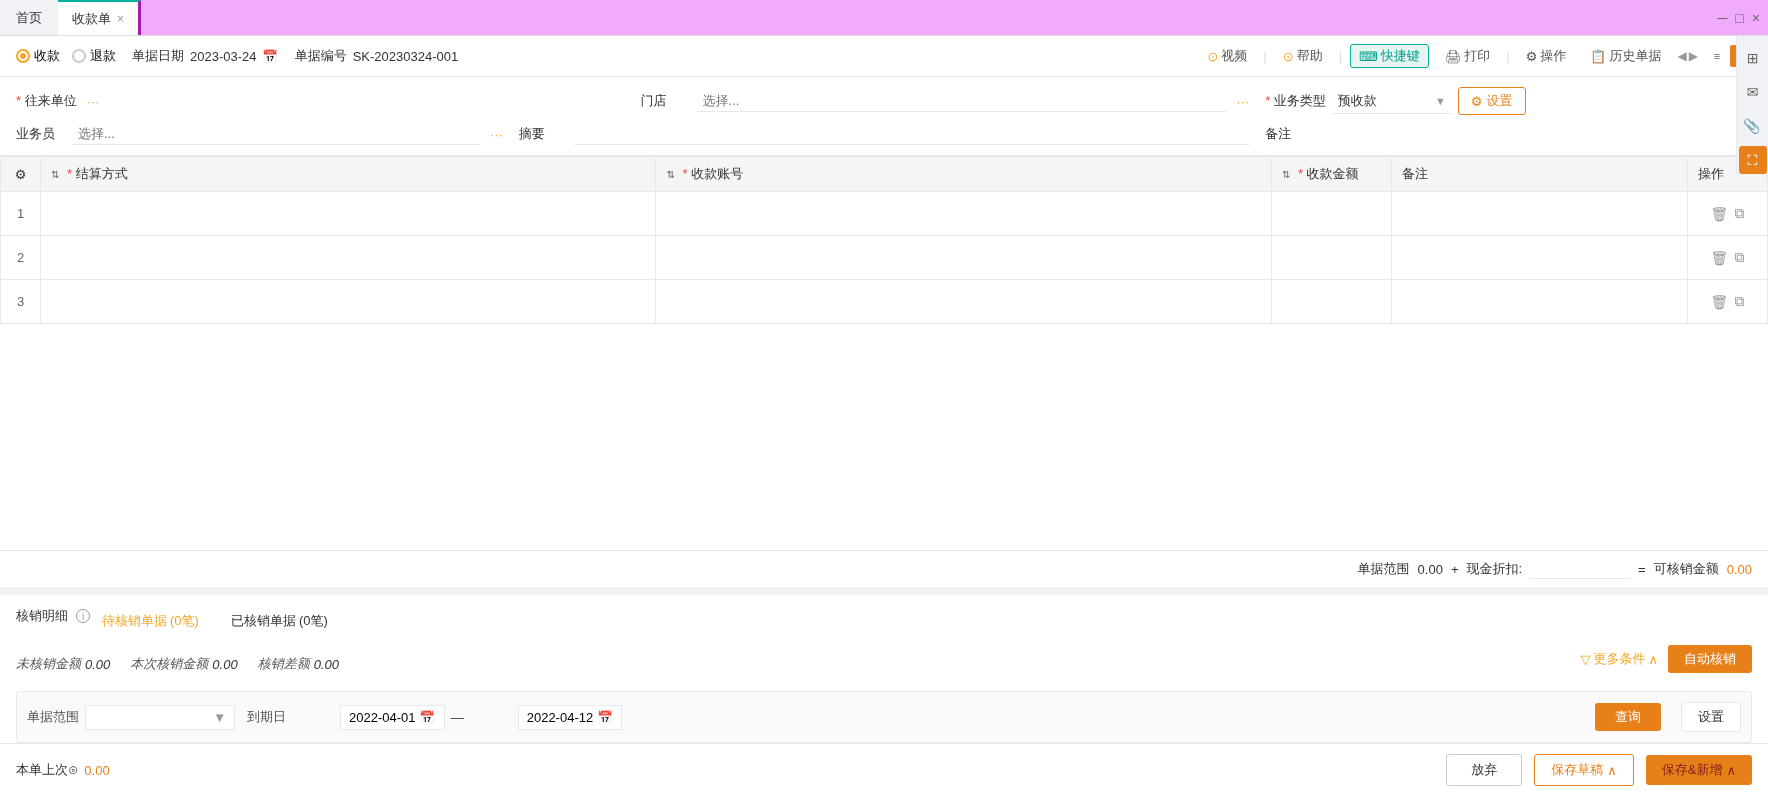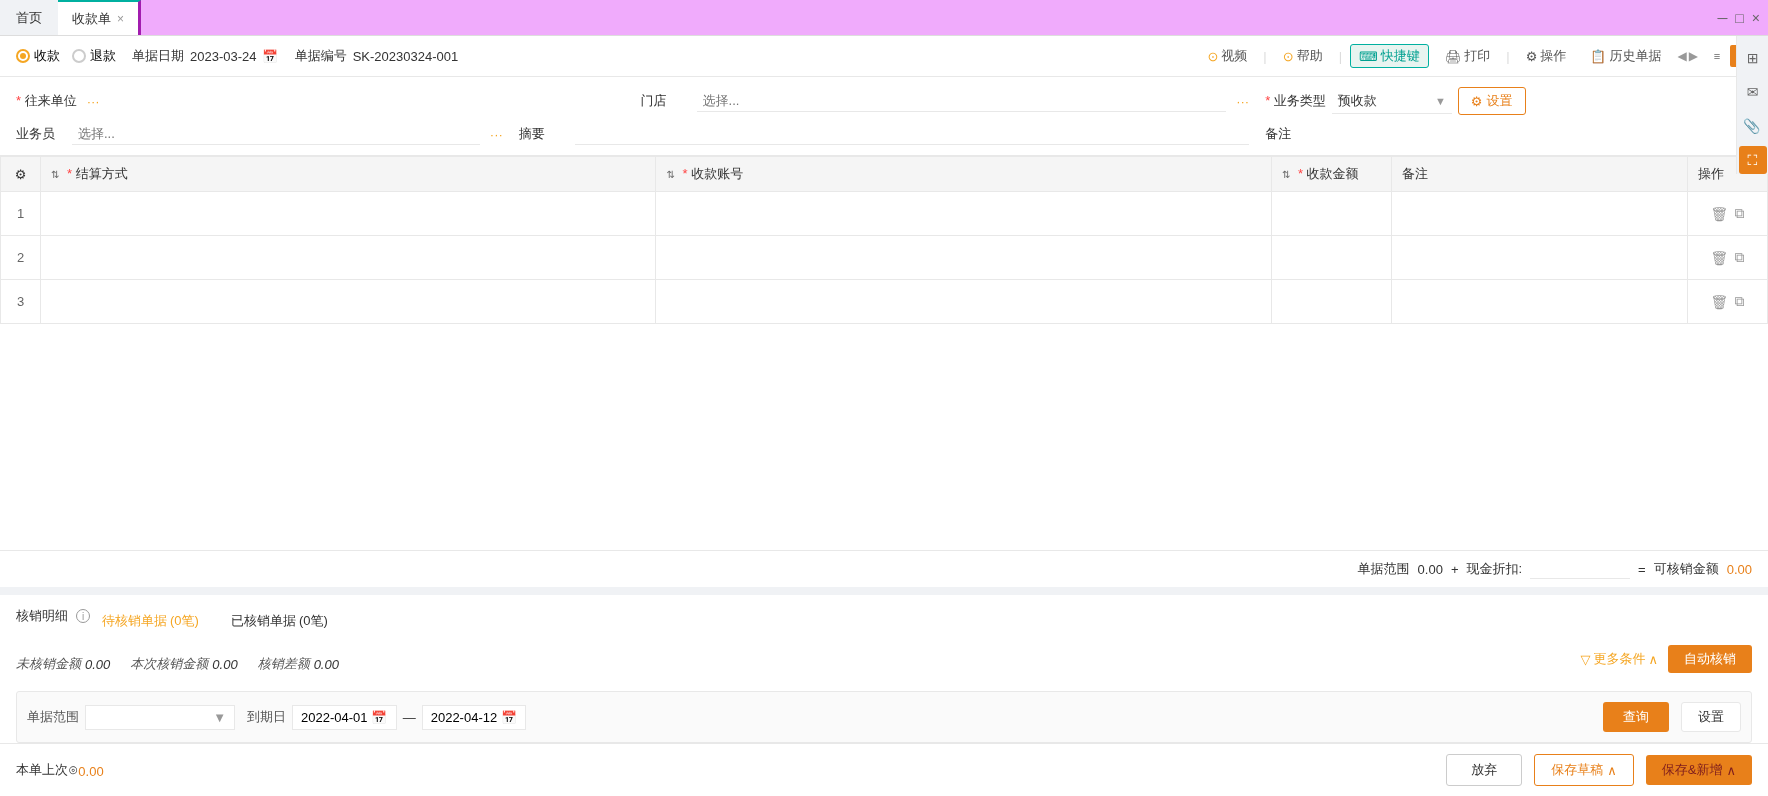--- a/index.html
+++ b/index.html
@@ -182,23 +182,24 @@
     .filter-label { color: #555; white-space: nowrap; }
     .filter-select {
       border: 1px solid #e8e8e8; padding: 4px 8px;
       background: #fff; min-width: 150px;
       display: flex; align-items: center; gap: 4px;
     }
     .filter-date {
       border: 1px solid #e8e8e8; padding: 4px 8px;
       background: #fff; display: flex; align-items: center; gap: 4px;
       min-width: 100px;
+      margin-left: 48px;
     }
     .filter-dash { color: #333; }
-    .filter-right { margin-left: auto; display: flex; gap: 12px; }
+    .filter-right { margin-left: auto; display: flex; gap: 20px; align-items: center; }
     .query-btn {
       background: #e8801a; color: #fff; border: none;
       padding: 5px 20px; border-radius: 3px; cursor: pointer;
     }
     .filter-settings-btn {
       background: #fff; border: 1px solid #e8e8e8;
       padding: 5px 16px; border-radius: 3px; cursor: pointer; color: #333;
     }
 
     
@@ -211,21 +212,21 @@
     }
     .checkbox-cell { width: 30px; text-align: center; }
 
     
     .footer {
       display: flex; align-items: center; justify-content: flex-end;
       padding: 10px 16px; background: #fff;
       border-top: 1px solid #e8e8e8; gap: 12px;
       position: fixed; bottom: 0; left: 0; right: 0; width: 1768px;
     }
-    .footer-left { margin-right: auto; display: flex; align-items: flex-end; color: #333; }
+    .footer-left { margin-right: auto; display: flex; align-items: center; gap: 6px; color: #333; }
     .footer-value { color: #e8801a; }
     .abandon-btn {
       background: #fff; border: 1px solid #ccc;
       padding: 6px 24px; border-radius: 3px; cursor: pointer; color: #333;
     }
     .draft-btn {
       background: #fff; border: 1px solid #e8801a;
       padding: 6px 16px; border-radius: 3px; cursor: pointer;
       color: #e8801a; display: flex; align-items: center; gap: 4px;
     }

